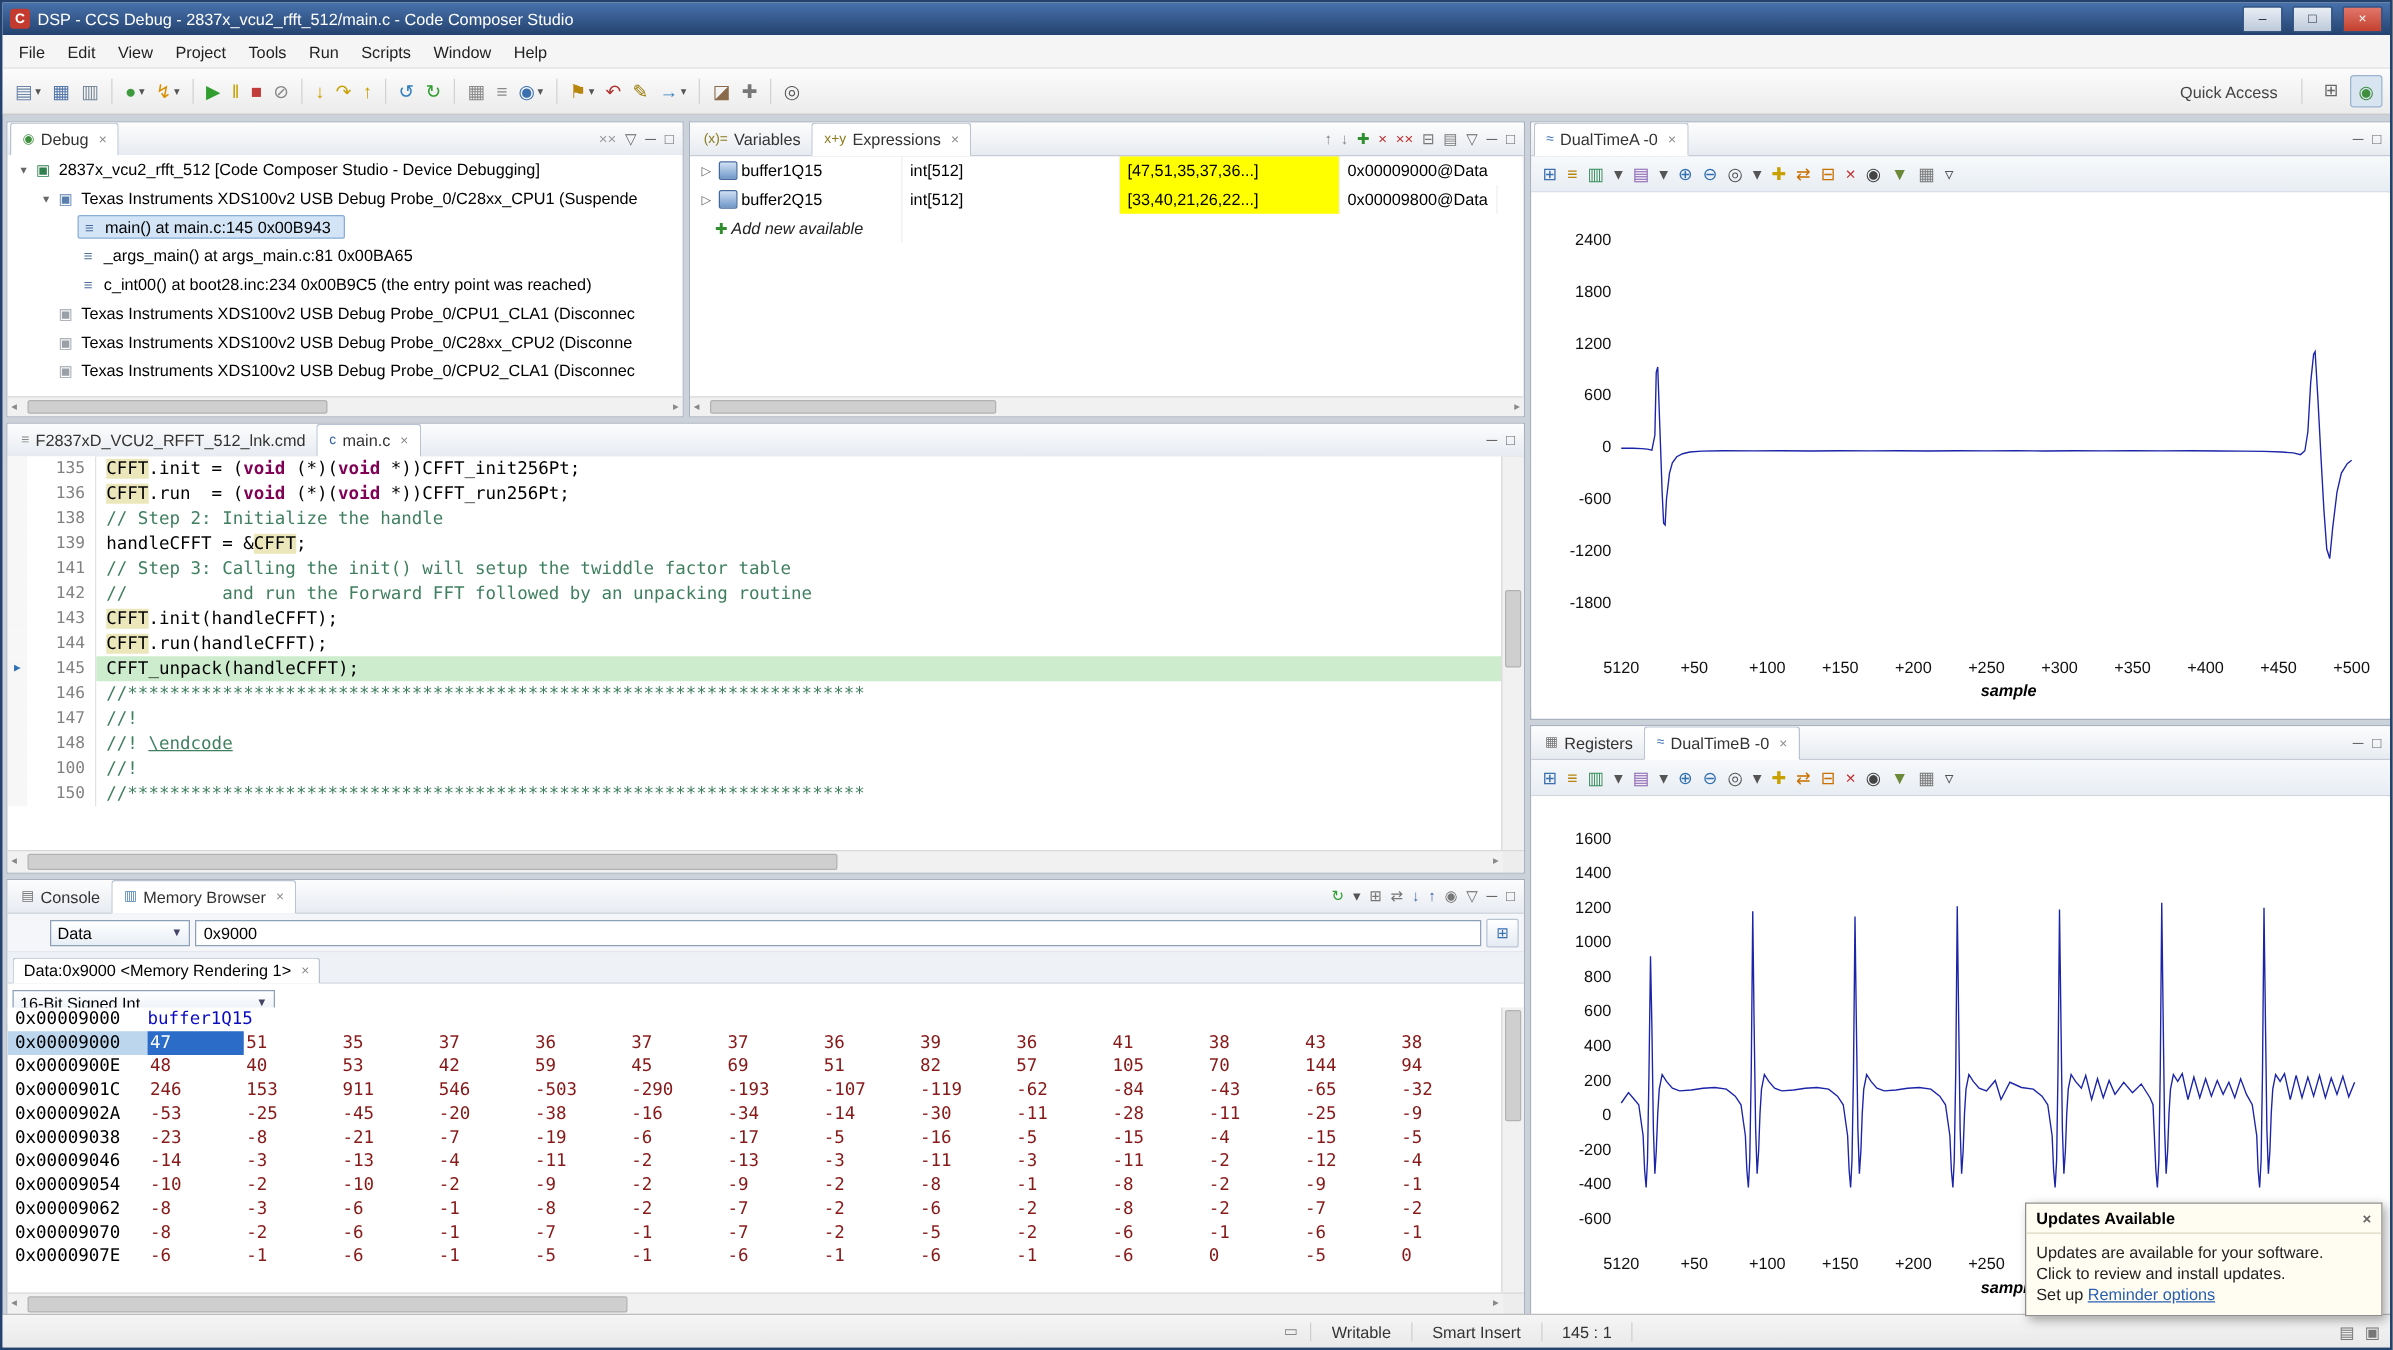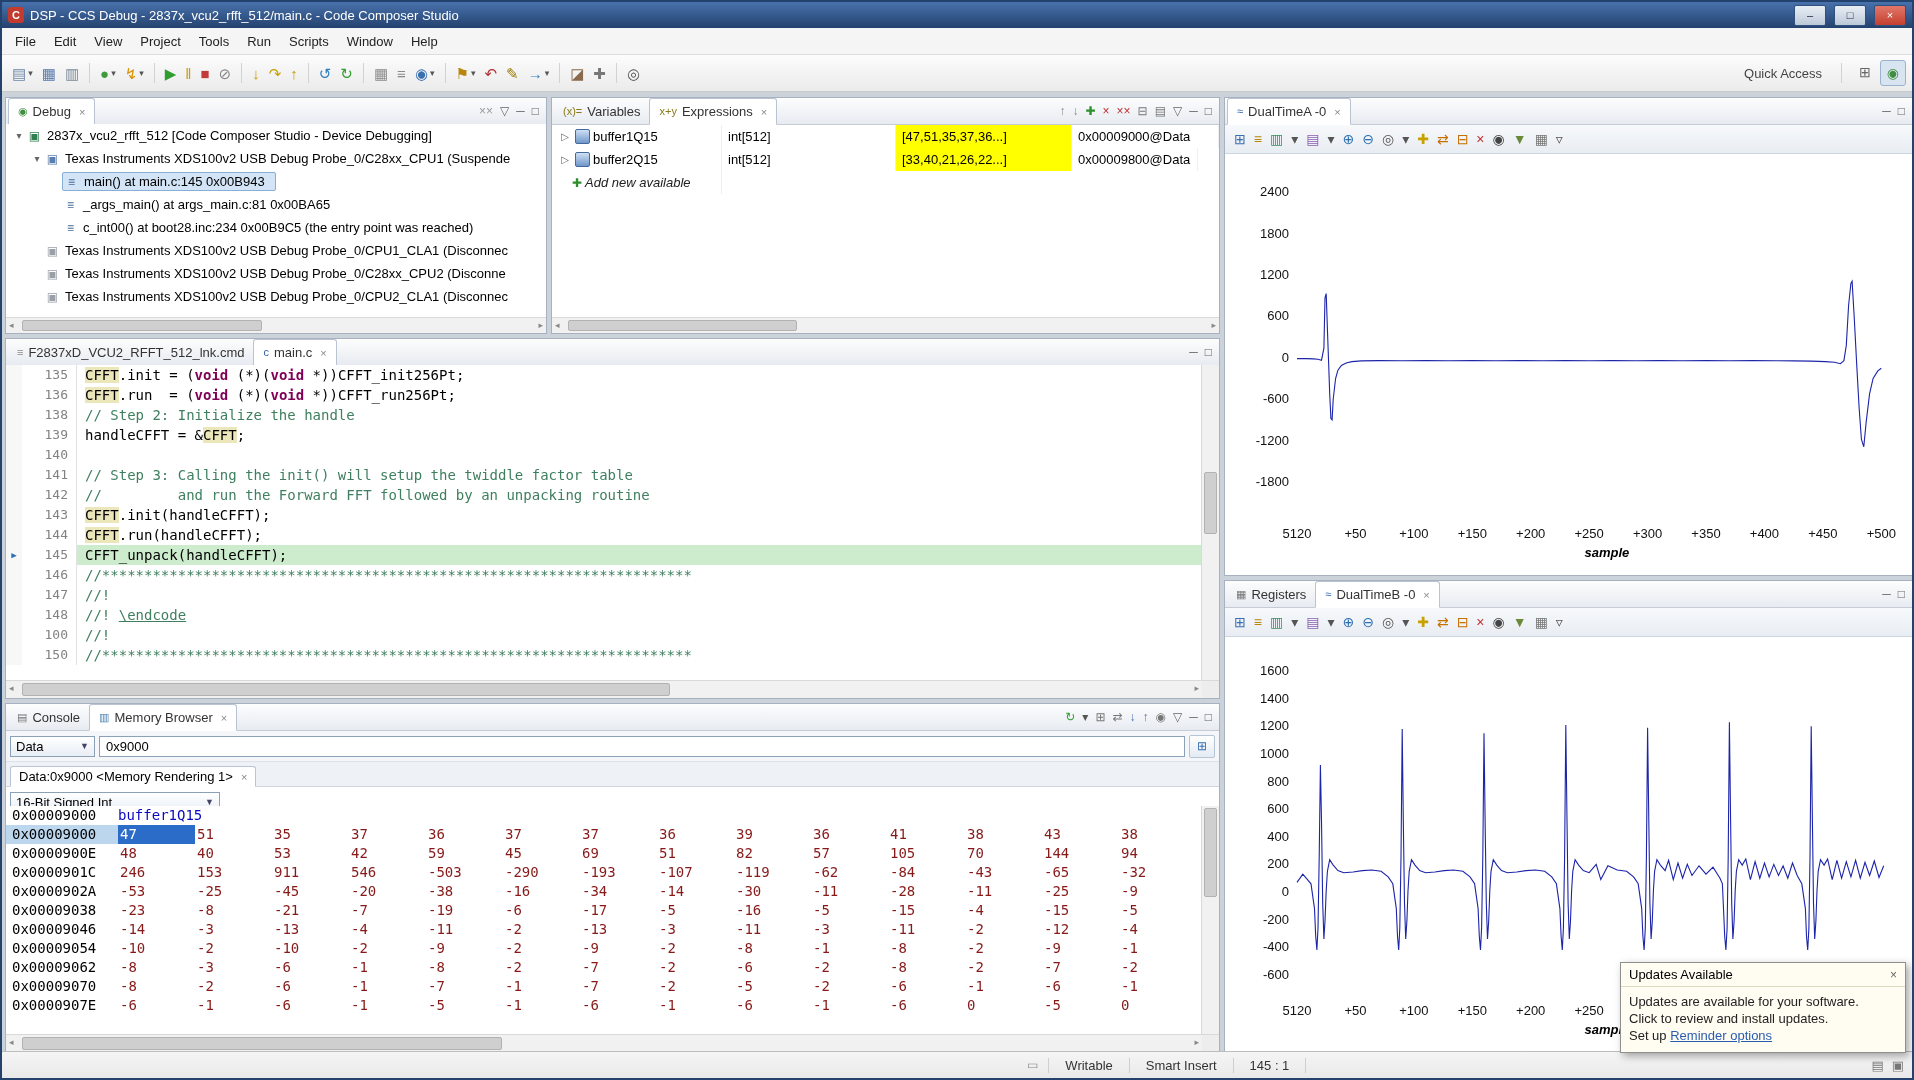--- a/index.html
+++ b/index.html
@@ -105,21 +105,21 @@
   
   .statusbar{position:absolute;left:0;right:0;bottom:0;height:26px;background:linear-gradient(#f5f5f5,#e9e9e9);
              border-top:1px solid #bdbdbd;font-size:13px;color:#333;}
   .sb-group{position:absolute;left:1015px;top:0;height:100%;display:flex;align-items:center;}
   .sb-field{padding:0 16px;display:flex;align-items:center;height:100%;}
   .sb-sep{width:1px;height:15px;background:#cfcfcf;}
   .sb-right{position:absolute;right:8px;top:0;height:100%;display:flex;align-items:center;gap:8px;color:#777;}
   
   .updates-popup{position:absolute;left:1618px;top:960px;width:284px;background:#fffdf2;border:1px solid #8f8f8f;
                  box-shadow:3px 3px 8px rgba(0,0,0,.35);z-index:60;font-size:13px;}
-  .up-title{display:flex;align-items:center;font-weight:normal;padding:4px 8px;border-bottom:1px solid #dcd8c2;}
+  .up-title{display:flex;align-items:center;font-weight:bold;padding:4px 8px;border-bottom:1px solid #dcd8c2;}
   .up-close{margin-left:auto;color:#666;font-size:12px;}
   .up-body{padding:6px 8px 8px;line-height:17px;color:#222;}
   .up-link{color:#2a5db0;text-decoration:underline;}
 </style>
 </head>
 <body>
 
 <div class="app">
 
   <div class="titlebar">
@@ -468,25 +468,20 @@
           <span class="lnum">138</span>
           <span class="lcode"><span class="tok c">// Step 2: Initialize the handle</span></span>
         </div>
         <div class="code-line">
           <span class="lmarker"></span>
           <span class="lnum">139</span>
           <span class="lcode"><span class="tok p">handleCFFT = &amp;</span><span class="tok hl">CFFT</span><span class="tok p">;</span></span>
         </div>
         <div class="code-line">
           <span class="lmarker"></span>
-          <span class="lnum">140</span>
-          <span class="lcode"></span>
-        </div>
-        <div class="code-line">
-          <span class="lmarker"></span>
           <span class="lnum">141</span>
           <span class="lcode"><span class="tok c">// Step 3: Calling the init() will setup the twiddle factor table</span></span>
         </div>
         <div class="code-line">
           <span class="lmarker"></span>
           <span class="lnum">142</span>
           <span class="lcode"><span class="tok c">//         and run the Forward FFT followed by an unpacking routine</span></span>
         </div>
         <div class="code-line">
           <span class="lmarker"></span>
@@ -558,21 +553,21 @@
           <span class="hdr-ic" style="color: rgb(119, 119, 119);">⇄</span>
           <span class="hdr-ic" style="color: rgb(74, 111, 174);">↓</span>
           <span class="hdr-ic" style="color: rgb(74, 111, 174);">↑</span>
           <span class="hdr-ic" style="color: rgb(119, 119, 119);">◉</span>
           <span class="hdr-ic" style="color: rgb(102, 102, 102);">▽</span>
           <span class="hdr-ic" style="color: rgb(102, 102, 102);">─</span>
           <span class="hdr-ic" style="color: rgb(102, 102, 102);">□</span>
         </div>
       </div>
     <div class="mem-controls">
-      <div class="combo" style="width:85px;">
+      <div class="combo" style="width:112px;margin-left:30px;">
         <span>Data</span>
           <span class="dd">▼</span>
       </div>
       <input class="addr-input" value="0x9000" style="">
       <div class="mini-btn">⊞</div>
     </div>
     <div class="rendertab-row">
       <div class="rendertab">
         <span>Data:0x9000 &lt;Memory Rendering 1&gt;</span>
         <span class="tab-close">×</span>

